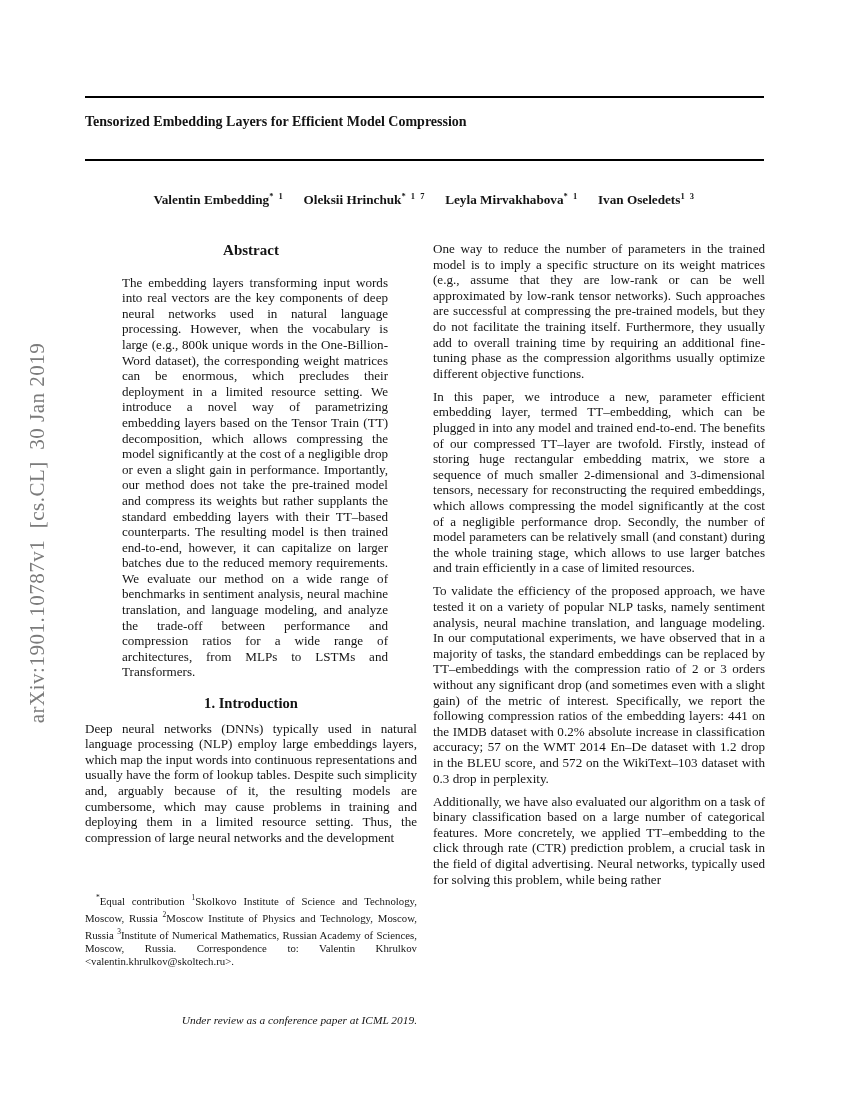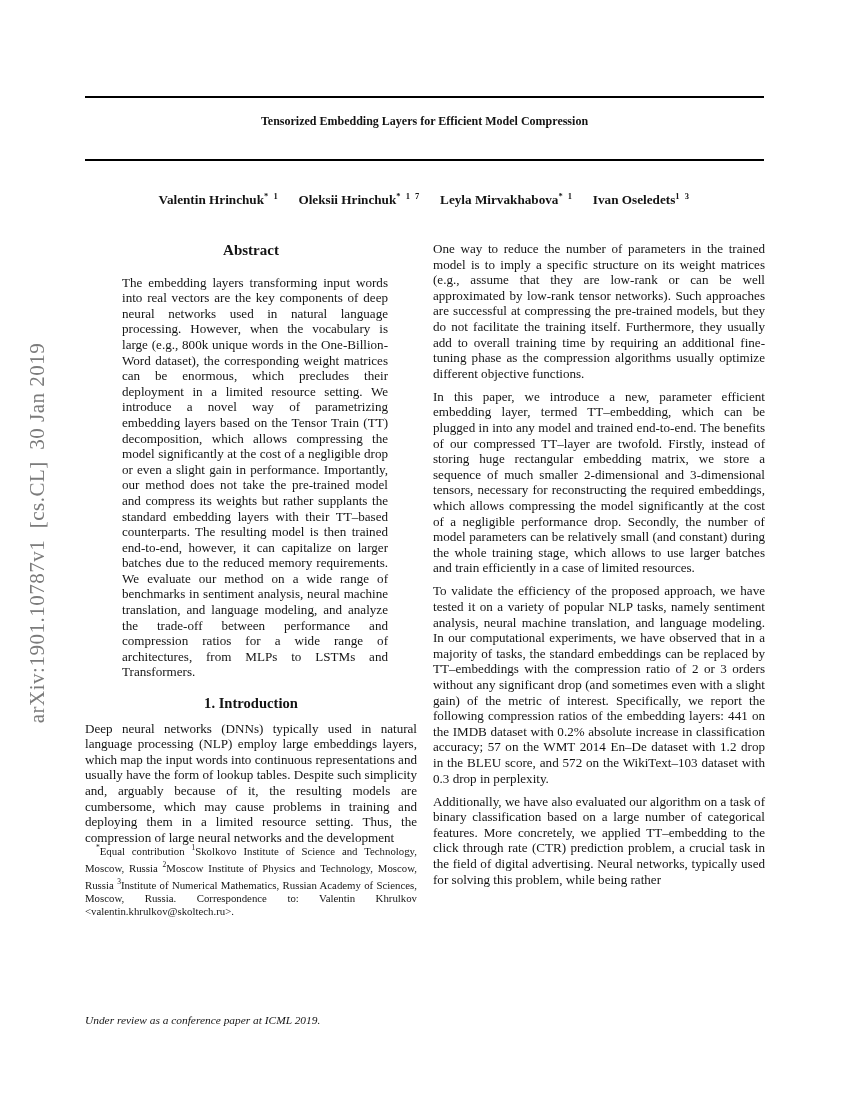--- a/index.html
+++ b/index.html
@@ -10,21 +10,21 @@
     font-family: "Liberation Serif", serif;
     color: #141414;
     overflow: hidden;
   }
   .rule { position: absolute; background: #000; }
   #rule-top { left: 85px; width: 679px; top: 96px; height: 2px; }
   #rule-authors { left: 85px; width: 679px; top: 159px; height: 1.5px; }
 
   #title {
     position: absolute; left: 85px; width: 679px; top: 114px;
-    text-align: center; font-weight: 700; font-size: 12px;
+    text-align: left; font-weight: 700; font-size: 14px;
   }
   #authors {
     position: absolute; left: 85px; width: 679px; top: 191px;
     text-align: center; font-size: 13.2px; font-weight: 700;
   }
   .author { margin: 0 8px; white-space: nowrap; }
   .author sup { font-size: 8.5px; letter-spacing: 1.5px; font-weight: 700; }
 
   .col {
     position: absolute; top: 241px; width: 332px;
@@ -41,29 +41,29 @@
     margin: 2px 0 10px 0;
   }
   #abstract-text { padding: 0 13px 0 21px; margin: 16px; }
 
   #intro-heading {
     font-weight: 700; font-size: 14.6px; text-align: center;
     margin: 16px 0 9px 0;
   }
 
   #footnote-block {
-    position: absolute; left: 85px; width: 332px; top: 841px;
+    position: absolute; left: 85px; width: 332px; top: 891px;
     font-size: 10.8px; line-height: 13.4px; text-align: justify;
   }
   #footnote-text { text-indent: 11px; margin: 0; }
   sup.fnm { font-size: 7.5px; }
 
   #under-review {
     position: absolute; left: 85px; width: 332px; top: 1014px;
-    font-style: italic; font-size: 11.4px; text-align: left;
+    font-style: italic; font-size: 11.4px; text-align: right;
   }
 
   #arxiv-stamp { position: absolute; left: 37px; top: 533px; width: 0; height: 0; }
   #arxiv-stamp .inner {
     position: absolute;
     transform: translate(-50%, -50%) rotate(-90deg);
     white-space: pre;
     font-size: 21px;
     color: #7b7b7b;
     letter-spacing: 0.5px;
@@ -75,21 +75,21 @@
 <div id="arxiv-stamp">
   <div class="inner">arXiv:1901.10787v1  [cs.CL]  30 Jan 2019</div>
 </div>
 
 <div id="rule-top" class="rule"></div>
 <div id="rule-authors" class="rule"></div>
 
 <div id="title">Tensorized Embedding Layers for Efficient Model Compression</div>
 
 <div id="authors">
-  <span class="author"><span>Valentin Hrinchuk</span><sup>* 1</sup></span>
+  <span class="author"><span>Valentin Embedding</span><sup>* 1</sup></span>
   <span class="author"><span>Oleksii Hrinchuk</span><sup>* 1 7</sup></span>
   <span class="author"><span>Leyla Mirvakhabova</span><sup>* 1</sup></span>
   <span class="author"><span>Ivan Oseledets</span><sup>1 3</sup></span>
 </div>
 
 <div id="col-left" class="col">
   <div id="abstract-heading">Abstract</div>
   <p id="abstract-text" class="para">The embedding layers transforming input words into real vectors are the key components of deep neural networks used in natural language processing. However, when the vocabulary is large (e.g., 800k unique words in the One-Billion-Word dataset), the corresponding weight matrices can be enormous, which precludes their deployment in a limited resource setting. We introduce a novel way of parametrizing embedding layers based on the Tensor Train (TT) decomposition, which allows compressing the model significantly at the cost of a negligible drop or even a slight gain in performance. Importantly, our method does not take the pre-trained model and compress its weights but rather supplants the standard embedding layers with their TT–based counterparts. The resulting model is then trained end-to-end, however, it can capitalize on larger batches due to the reduced memory requirements. We evaluate our method on a wide range of benchmarks in sentiment analysis, neural machine translation, and language modeling, and analyze the trade-off between performance and compression ratios for a wide range of architectures, from MLPs to LSTMs and Transformers.</p>
   <div id="intro-heading">1. Introduction</div>
   <p class="para">Deep neural networks (DNNs) typically used in natural language processing (NLP) employ large embeddings layers, which map the input words into continuous representations and usually have the form of lookup tables. Despite such simplicity and, arguably because of it, the resulting models are cumbersome, which may cause problems in training and deploying them in a limited resource setting. Thus, the compression of large neural networks and the development</p>

